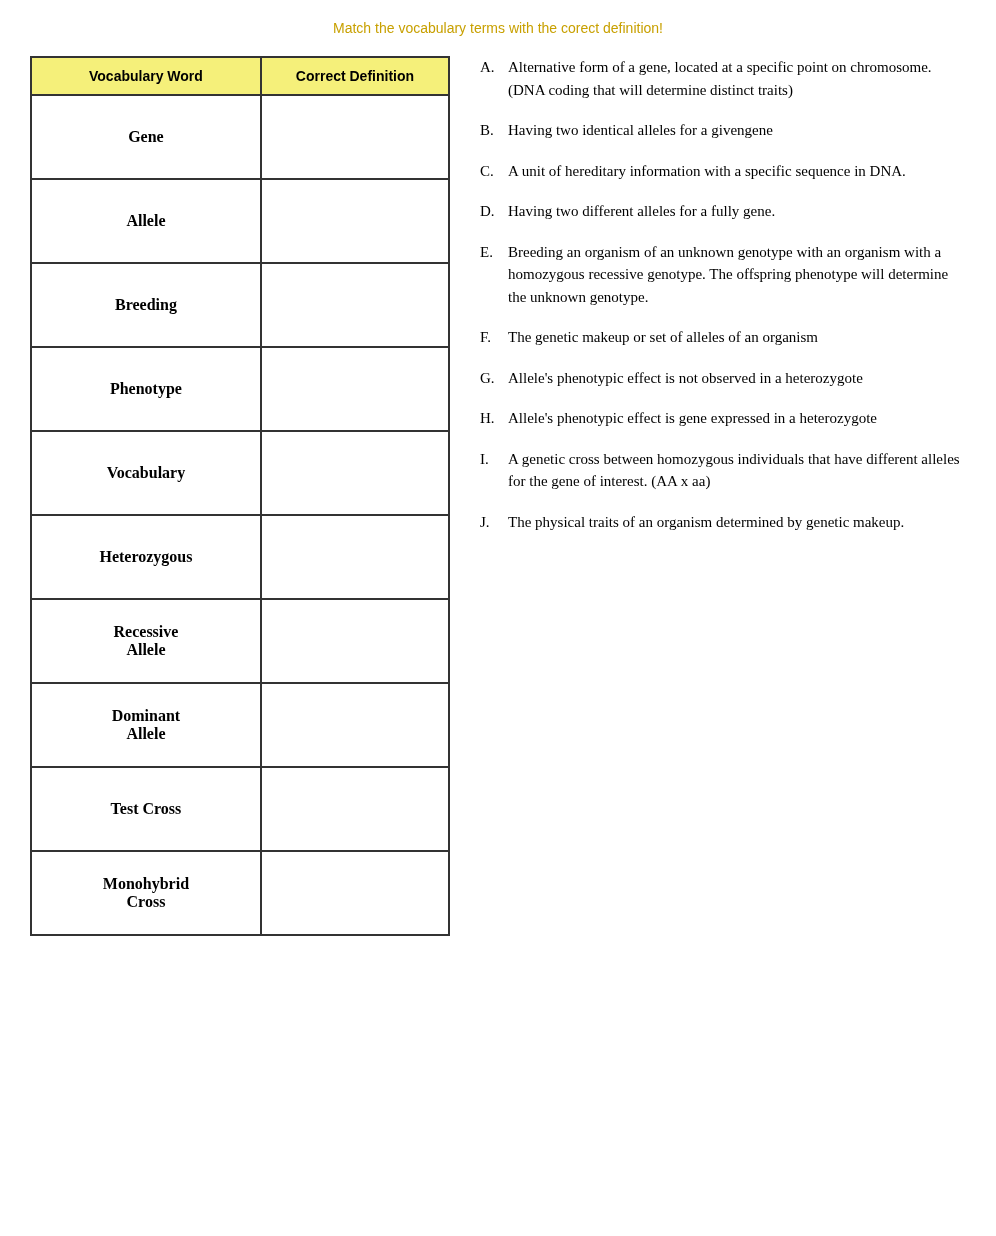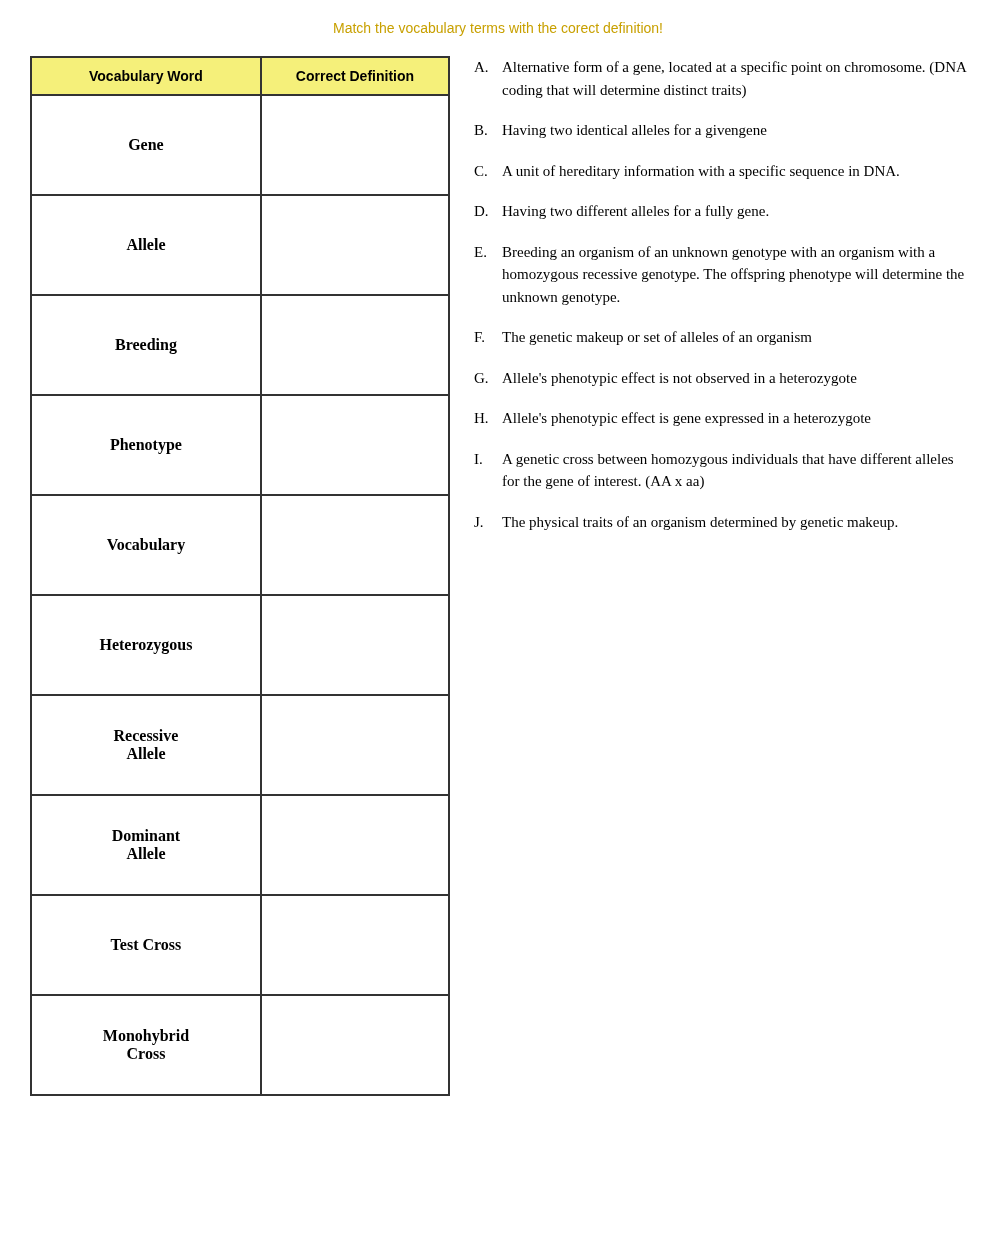--- a/index.html
+++ b/index.html
@@ -19,21 +19,21 @@
     .page-instruction {
       text-align: center;
       color: #c8a000;
       font-size: 14px;
       margin-bottom: 20px;
       font-family: Arial, sans-serif;
     }
 
     .main-content {
       display: flex;
-      gap: 24px;
+      gap: 30px;
       align-items: flex-start;
     }
 
     .vocab-table {
       border-collapse: collapse;
       min-width: 420px;
       flex-shrink: 0;
     }
 
     .vocab-table th {
@@ -45,21 +45,21 @@
       text-align: center;
       font-family: Arial, sans-serif;
     }
 
     .vocab-table td {
       border: 2px solid #333;
       padding: 14px 18px;
       text-align: center;
       font-weight: bold;
       font-size: 16px;
-      height: 100px;
+      height: 84px;
       vertical-align: middle;
     }
 
     .vocab-table td.definition-cell {
       width: 180px;
       min-width: 180px;
     }
 
     .vocab-table td.word-cell {
       width: 220px;

